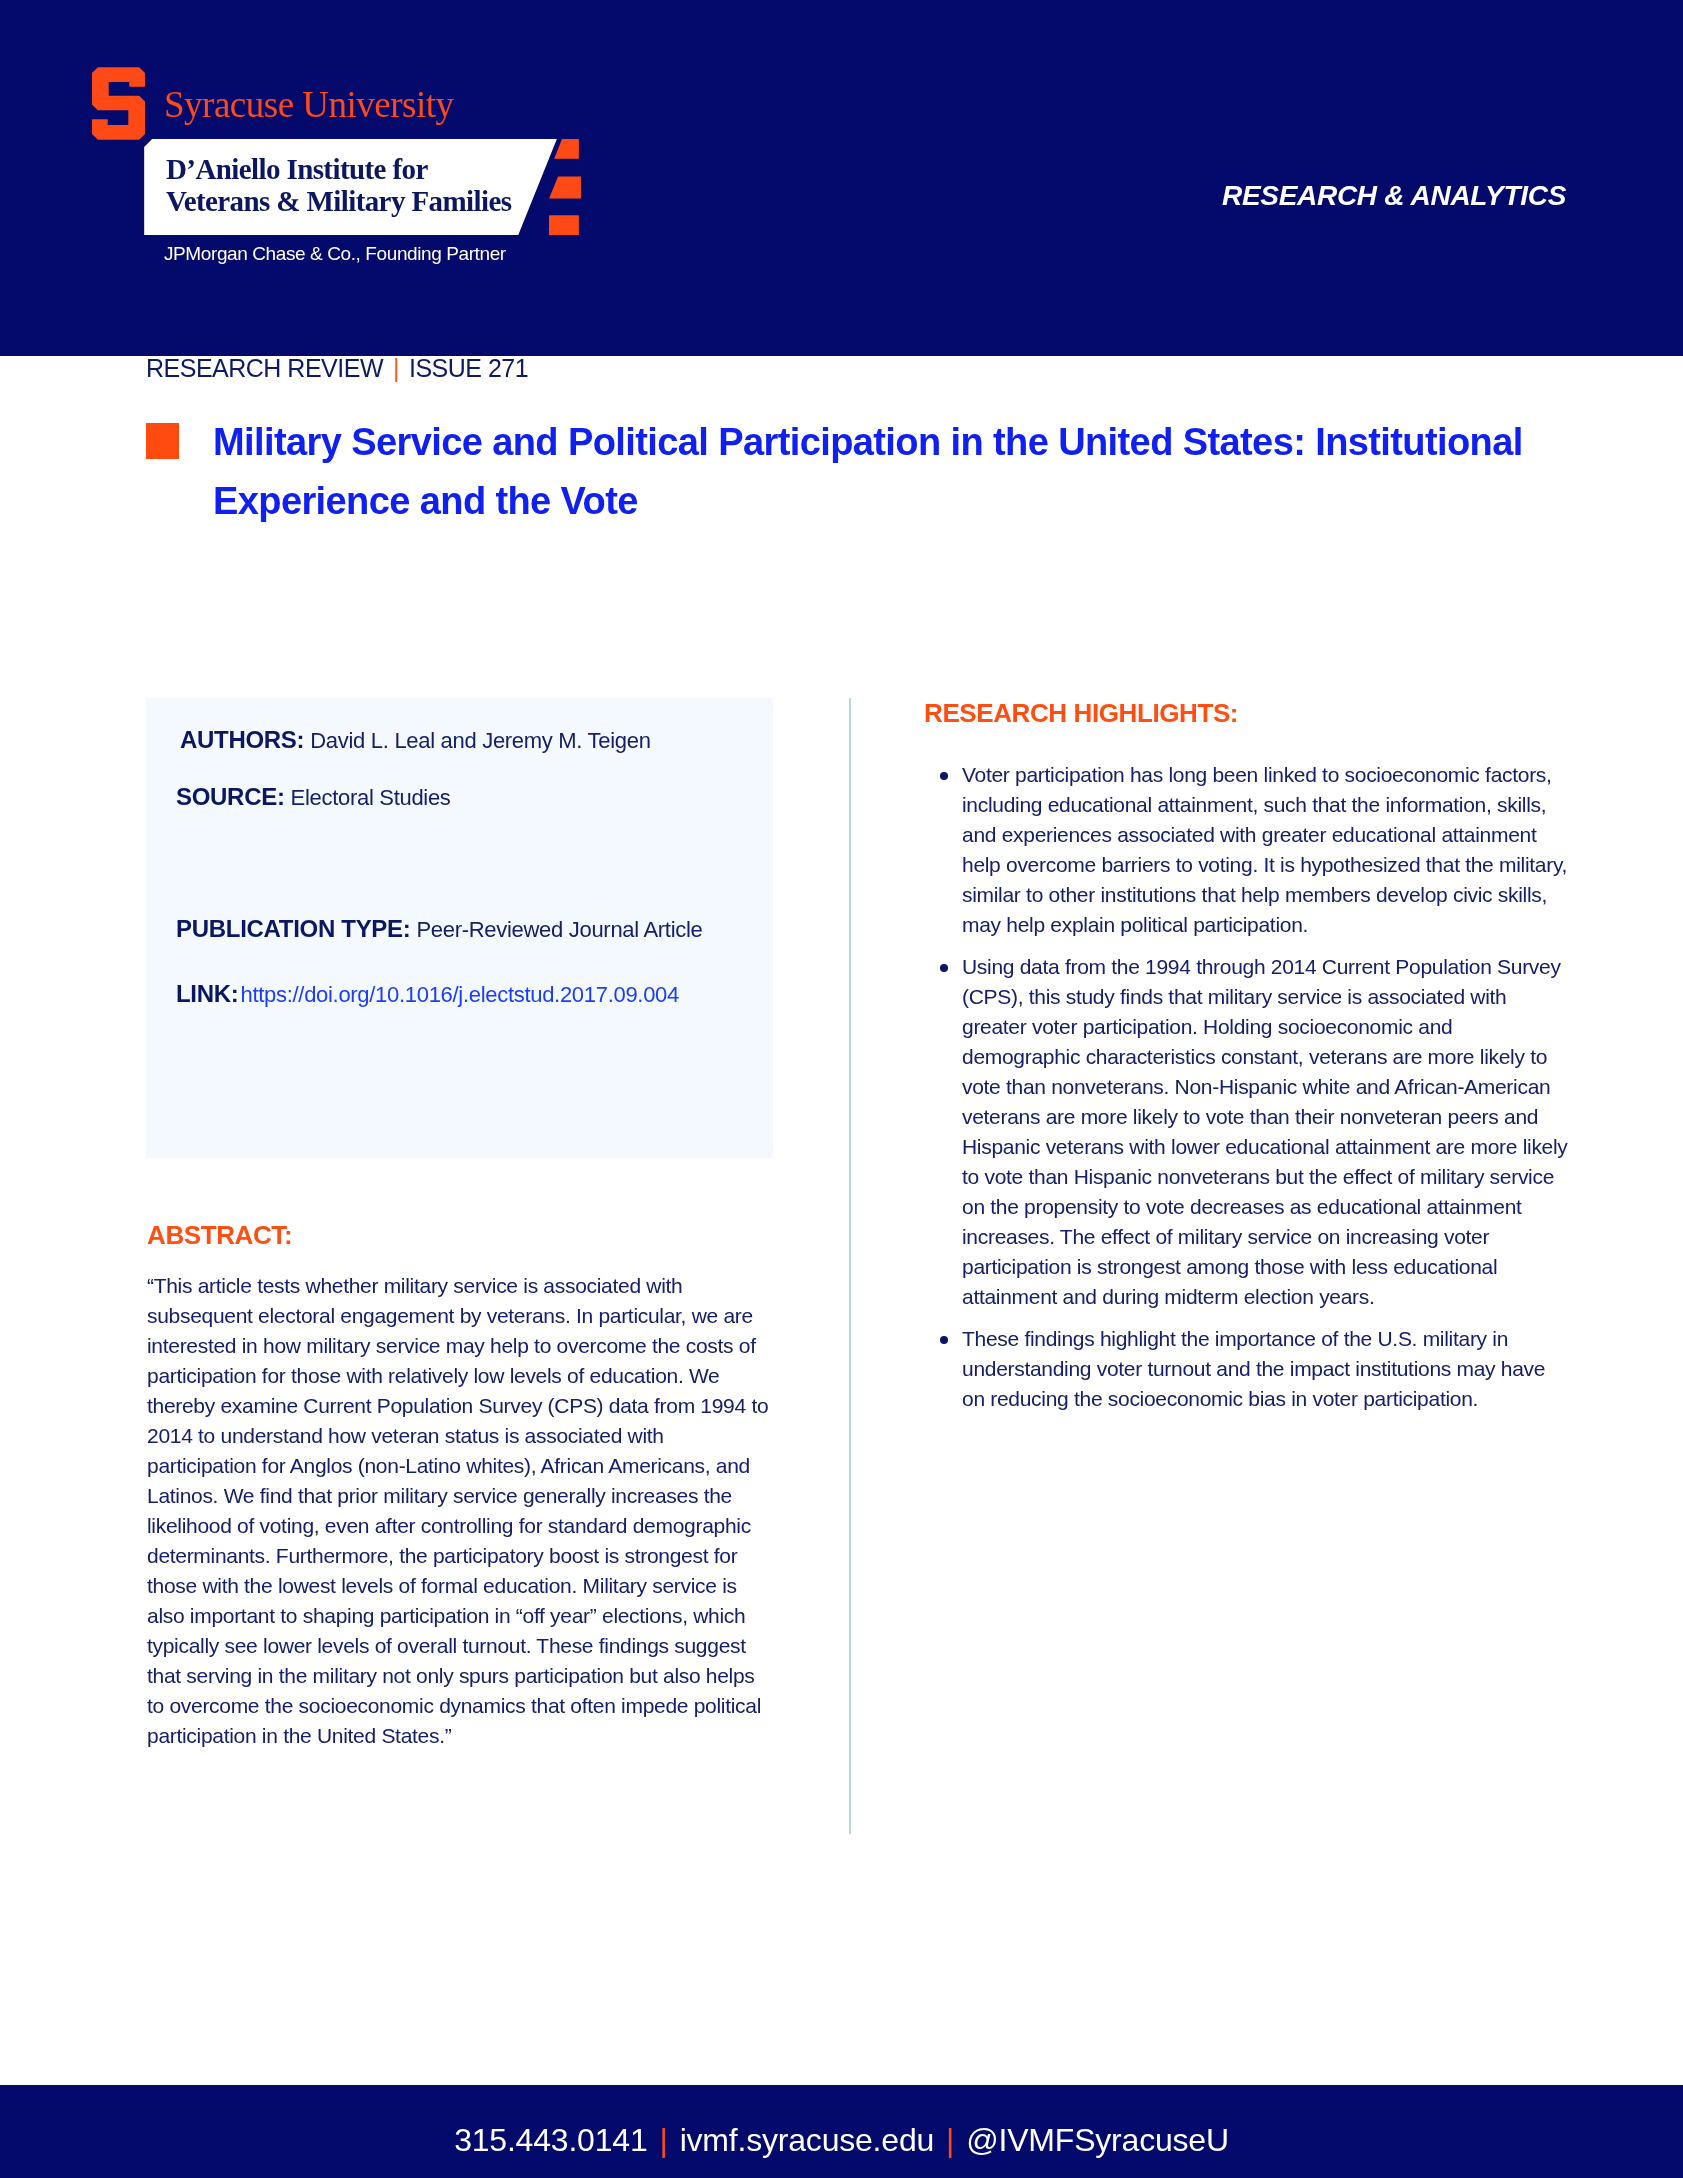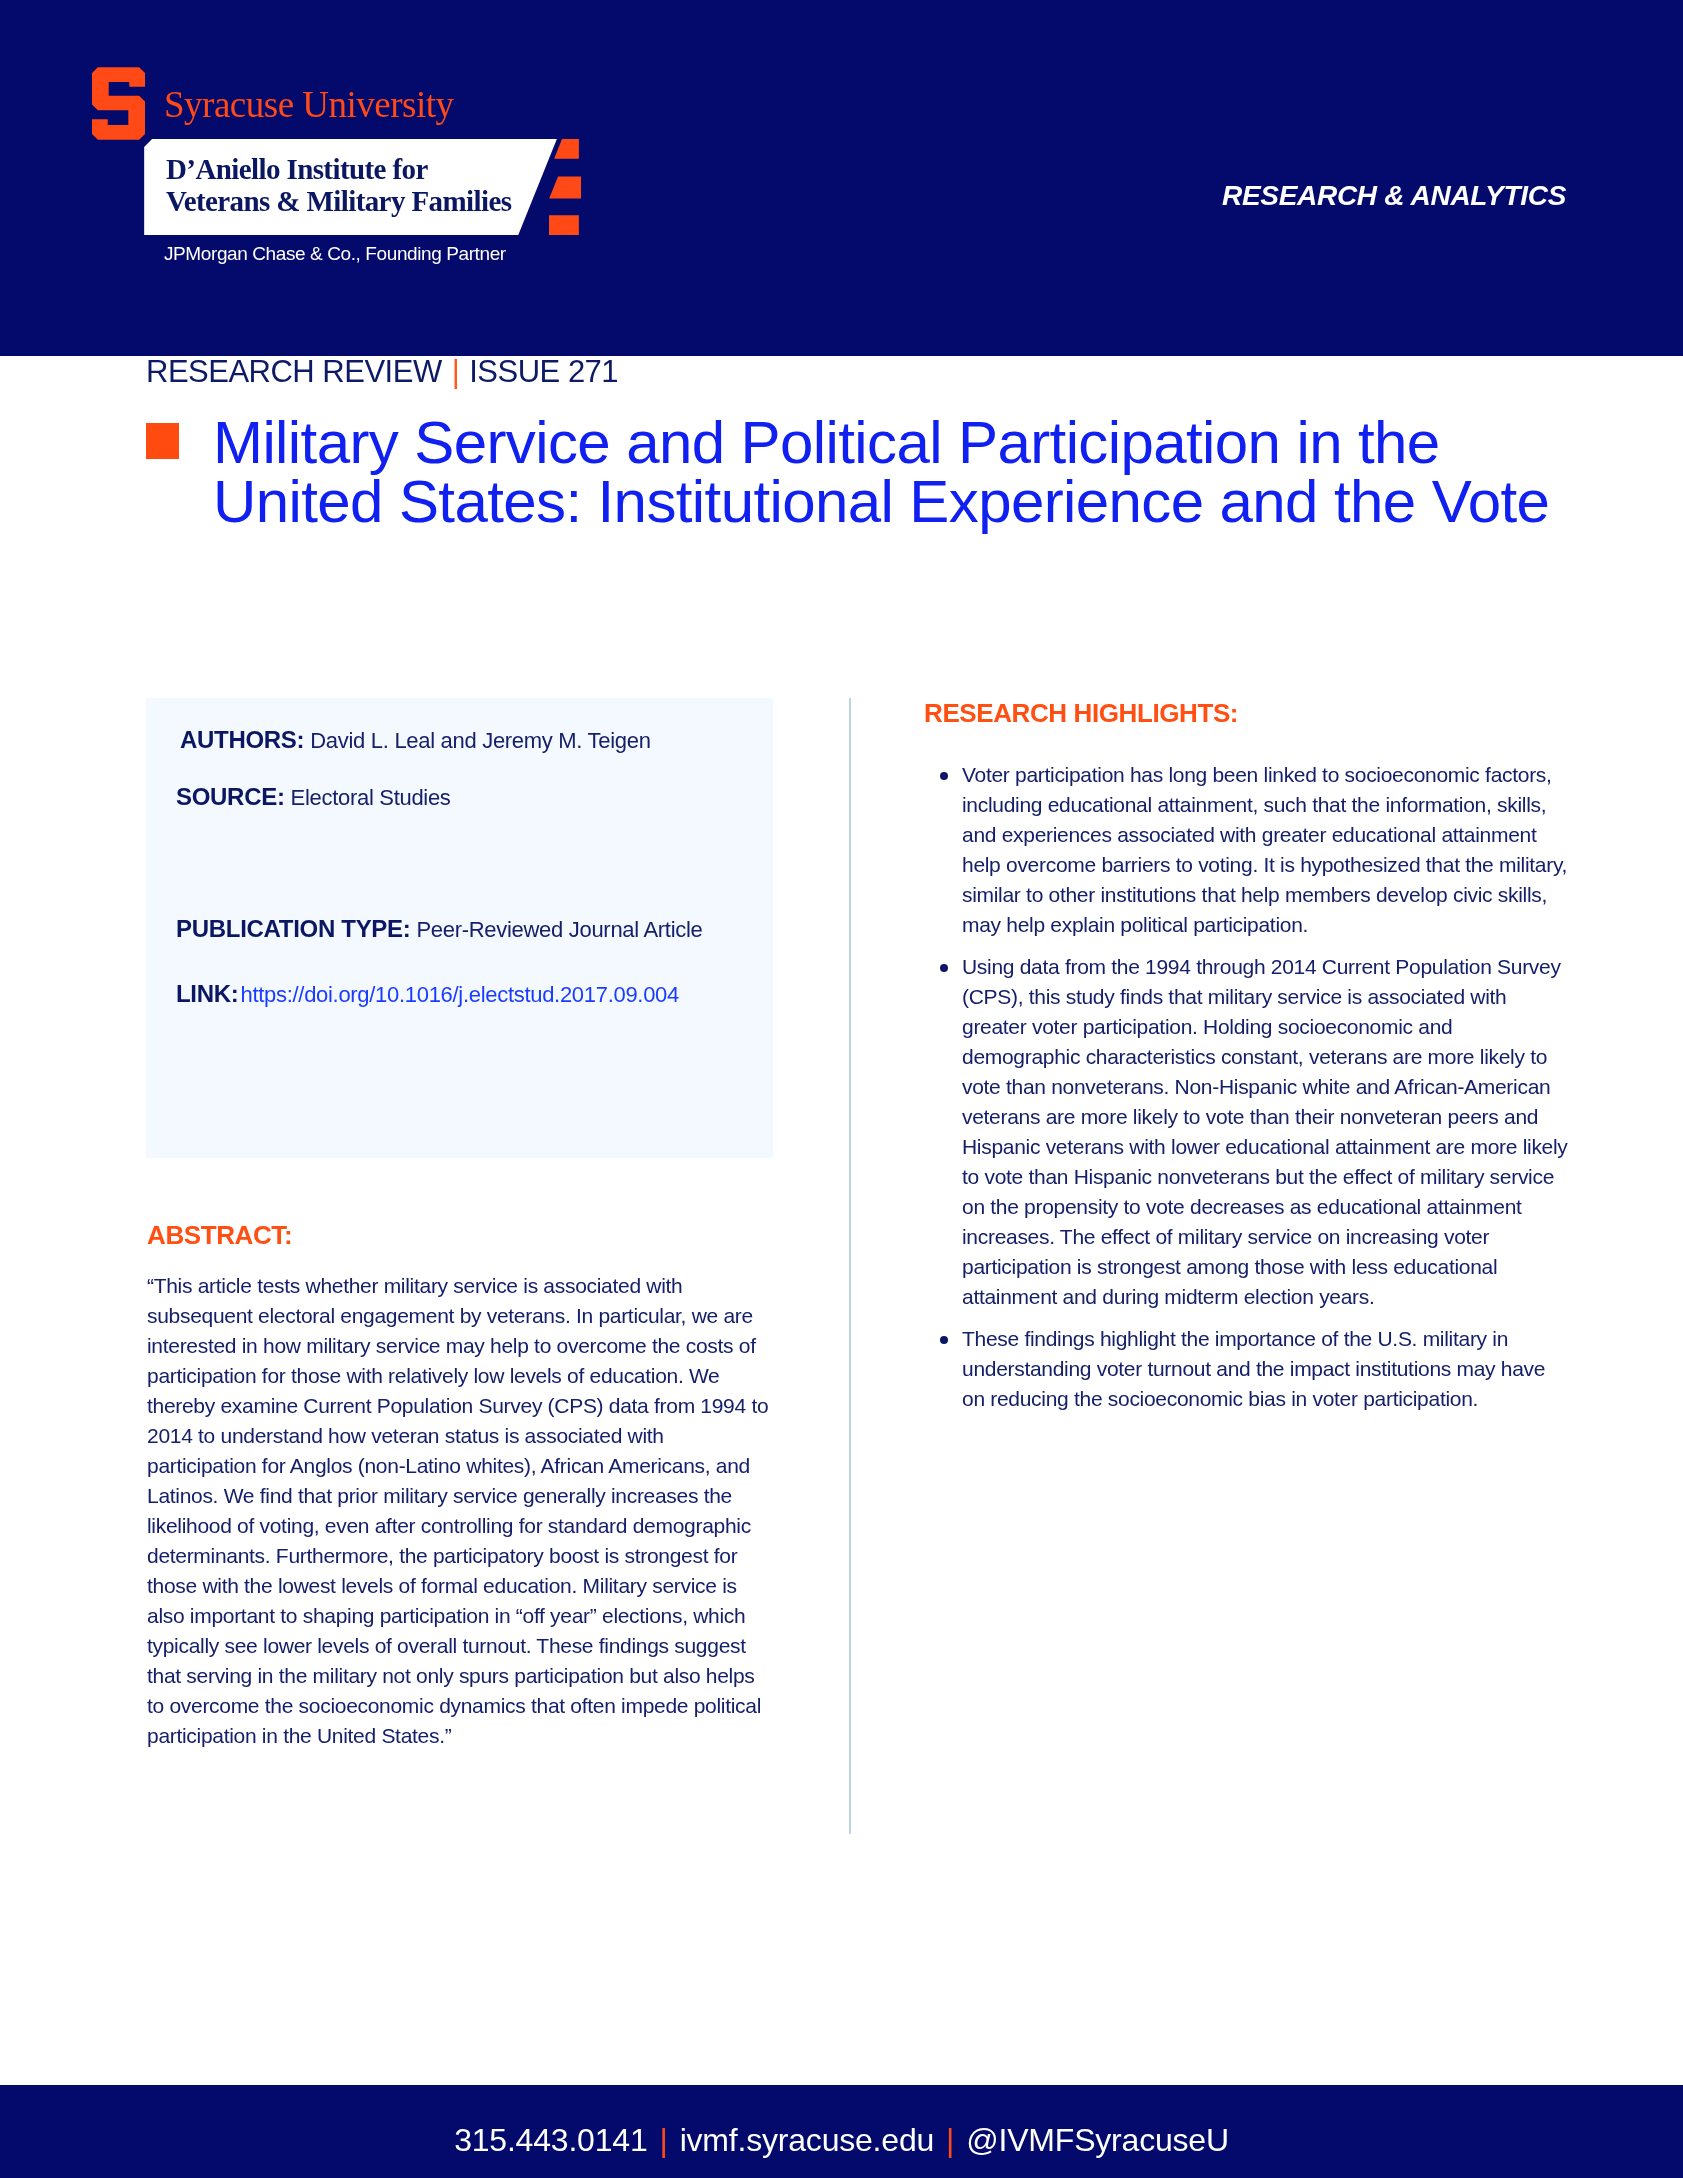--- a/index.html
+++ b/index.html
@@ -29,28 +29,28 @@
   #partner {
     left: 164px; top: 243px; font-size: 19px; color: #ffffff; white-space: nowrap; letter-spacing: -0.4px;
   }
   #header-right {
     left: 1222px; top: 180px; font-size: 28px; font-weight: bold; color: #ffffff;
     white-space: nowrap; letter-spacing: -0.3px; font-style: italic;
   }
 
   
   #issue-line {
-    left: 146px; top: 354px; font-size: 31px; color: #0d1a66; white-space: nowrap; letter-spacing: -0.5px;
+    left: 146px; top: 354px; font-size: 25px; color: #0d1a66; white-space: nowrap; letter-spacing: -0.5px;
   }
   #issue-line .sep { color: #ff5a1f; margin: 0 10px; }
 
   
   #title-square { left: 146px; top: 423px; width: 33px; height: 36px; background: #ff4a10; }
   #title {
-    left: 213px; top: 413px; width: 1346px; font-size: 60px; font-weight: normal;
+    left: 213px; top: 413px; width: 1346px; font-size: 38px; font-weight: bold;
     color: #1020f0; line-height: 59px; letter-spacing: -0.6px;
   }
 
   
   #meta-box { left: 146px; top: 698px; width: 627px; height: 460px; background: #f4f9ff; }
   .meta-row { position: absolute; left: 30px; width: 584px; font-size: 22px; color: #16206a; line-height: 32px; letter-spacing: -0.3px; }
   .meta-label { font-weight: bold; font-size: 24px; color: #0b1763; margin-right: 6px; }
   .meta-link { color: #1a3cff; }
 
   

